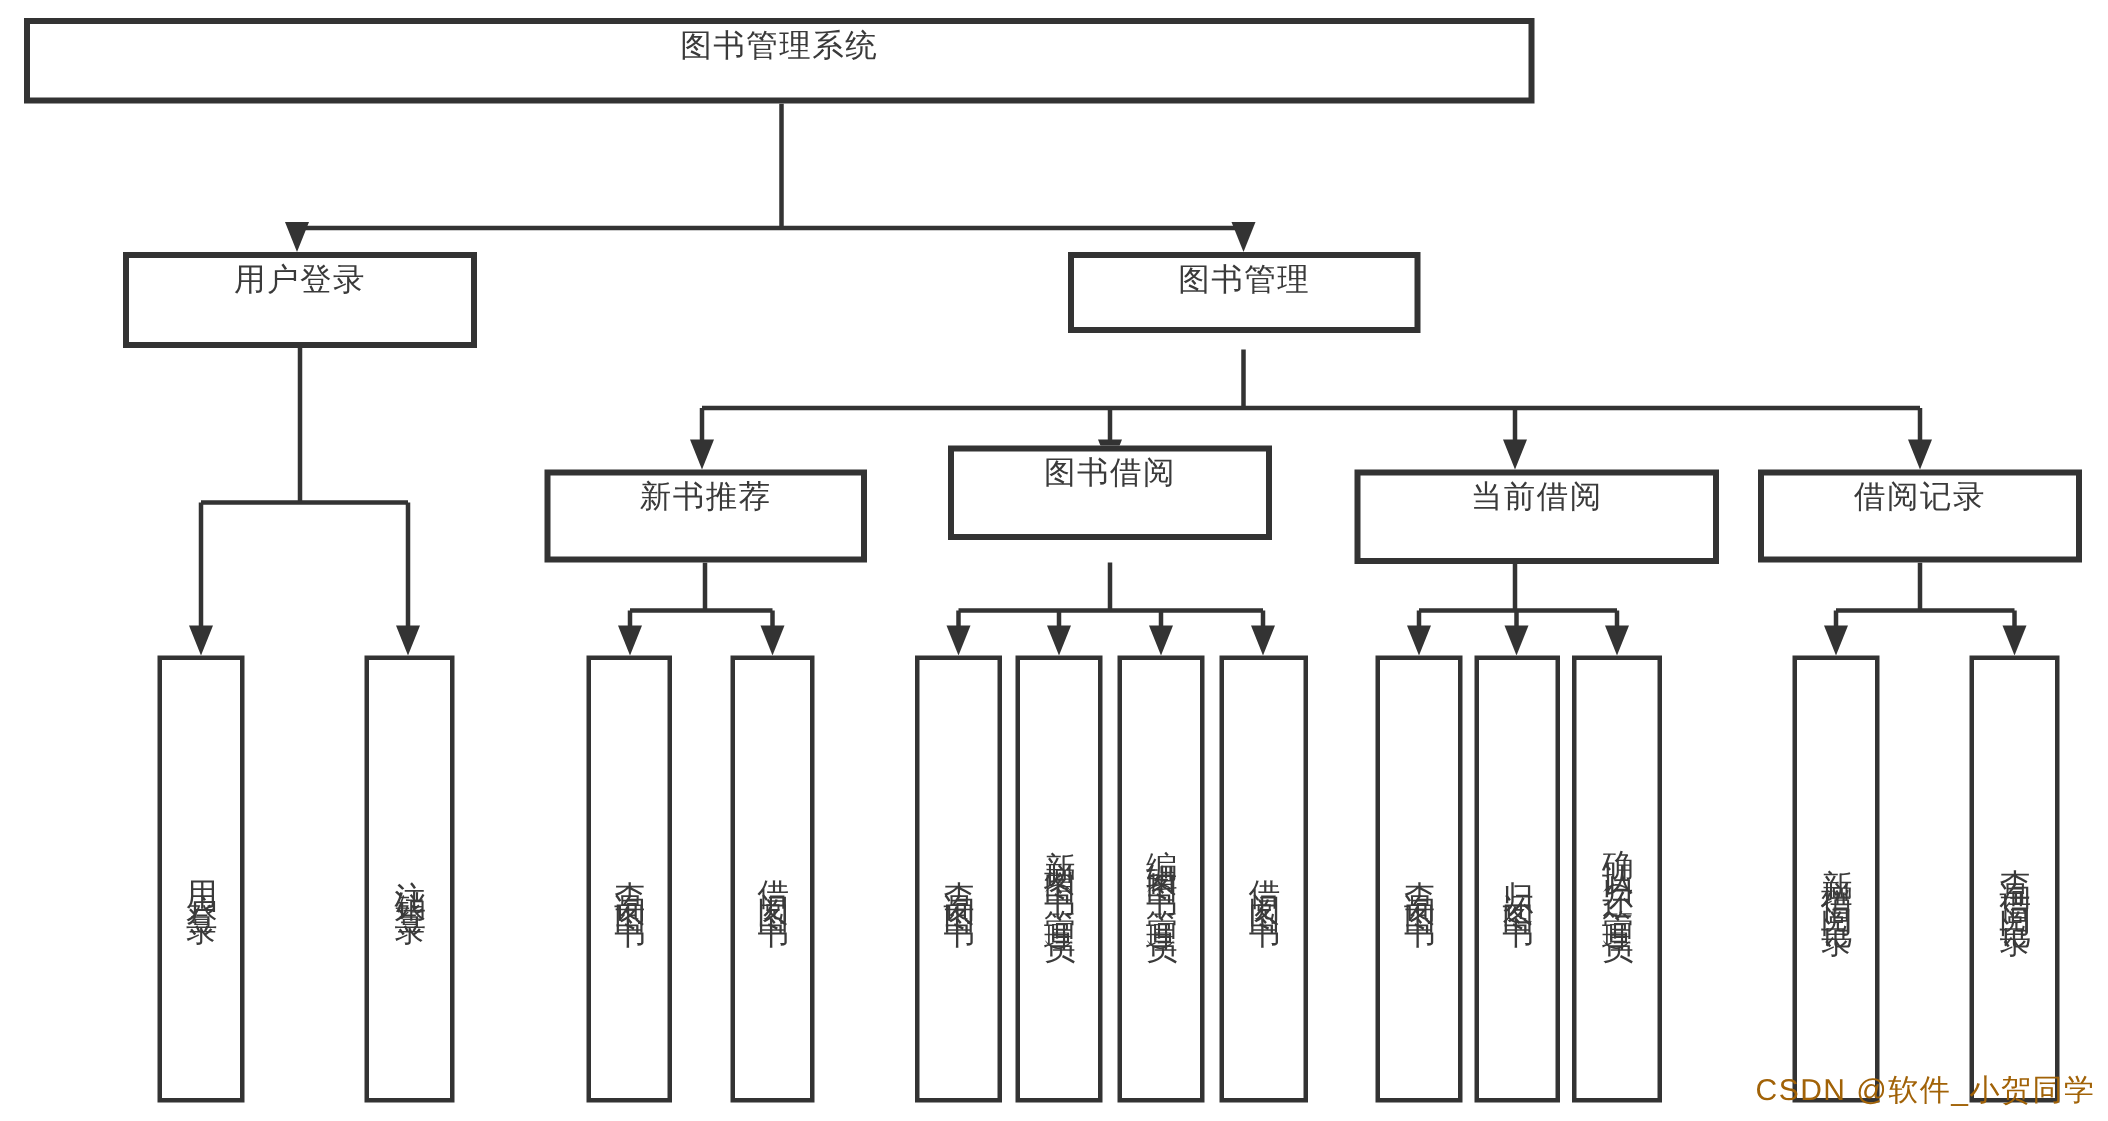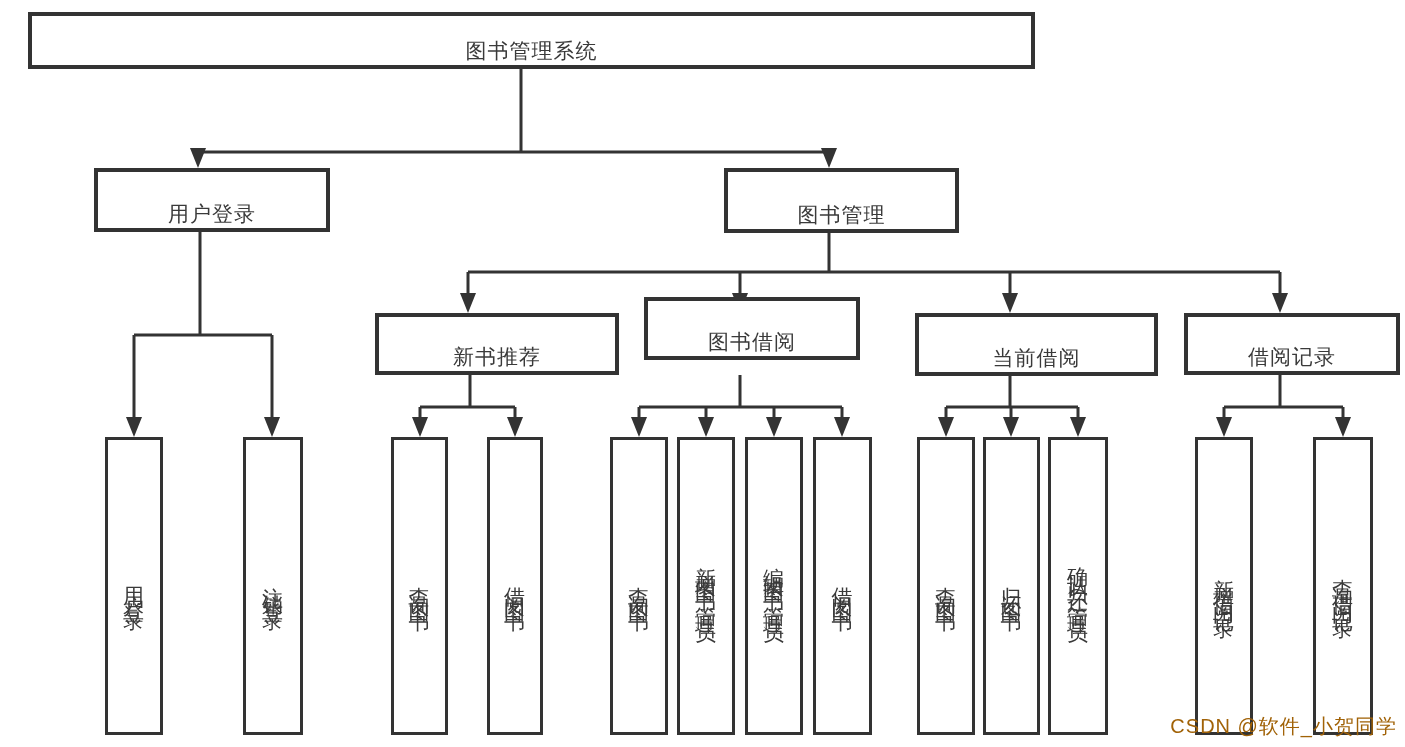--- a/index.html
+++ b/index.html
@@ -3,22 +3,22 @@
 <meta charset="utf-8">
 <style>
   html,body{margin:0;padding:0;background:#ffffff;}
   .canvas{
     position:relative;width:1405px;height:747px;background:#ffffff;overflow:hidden;
     font-family:"Liberation Sans","DejaVu Sans",sans-serif;color:#333333;
   }
   .connectors{position:absolute;left:0;top:0;}
   .hbox{
     position:absolute;box-sizing:border-box;border:4px solid #333333;background:#ffffff;
-    display:flex;align-items:flex-end;justify-content:center;
-    font-size:21px;color:#3a3a3a;letter-spacing:1px;white-space:nowrap;margin-left:12px;
+    display:flex;align-items:flex-start;justify-content:center;
+    font-size:21px;color:#3a3a3a;letter-spacing:1px;white-space:nowrap;
   }
   .vbox{
     position:absolute;box-sizing:border-box;border:3px solid #333333;background:#ffffff;
     display:flex;align-items:center;justify-content:center;
   }
   .vbox .vtext{
     writing-mode:vertical-rl;text-orientation:mixed;
     font-size:21px;color:#3a3a3a;letter-spacing:8px;line-height:1;white-space:nowrap;
   }
   .watermark{
@@ -81,25 +81,25 @@
       </g>
   </svg>
 
   <div class="hbox" style="left:16px;top:12px;width:1007px;height:57px">
     <span>图书管理系统</span>
   </div>
 
   <div class="hbox" style="left:82px;top:168px;width:236px;height:64px">
     <span>用户登录</span>
   </div>
-  <div class="hbox" style="left:712px;top:168px;width:235px;height:65px">
+  <div class="hbox" style="left:712px;top:168px;width:235px;height:54px">
     <span>图书管理</span>
   </div>
 
-  <div class="hbox" style="left:363px;top:313px;width:244px;height:62px">
+  <div class="hbox" style="left:363px;top:313px;width:215px;height:62px">
     <span>新书推荐</span>
   </div>
   <div class="hbox" style="left:632px;top:297px;width:216px;height:63px">
     <span>图书借阅</span>
   </div>
   <div class="hbox" style="left:903px;top:313px;width:243px;height:63px">
     <span>当前借阅</span>
   </div>
   <div class="hbox" style="left:1172px;top:313px;width:216px;height:62px">
     <span>借阅记录</span>

